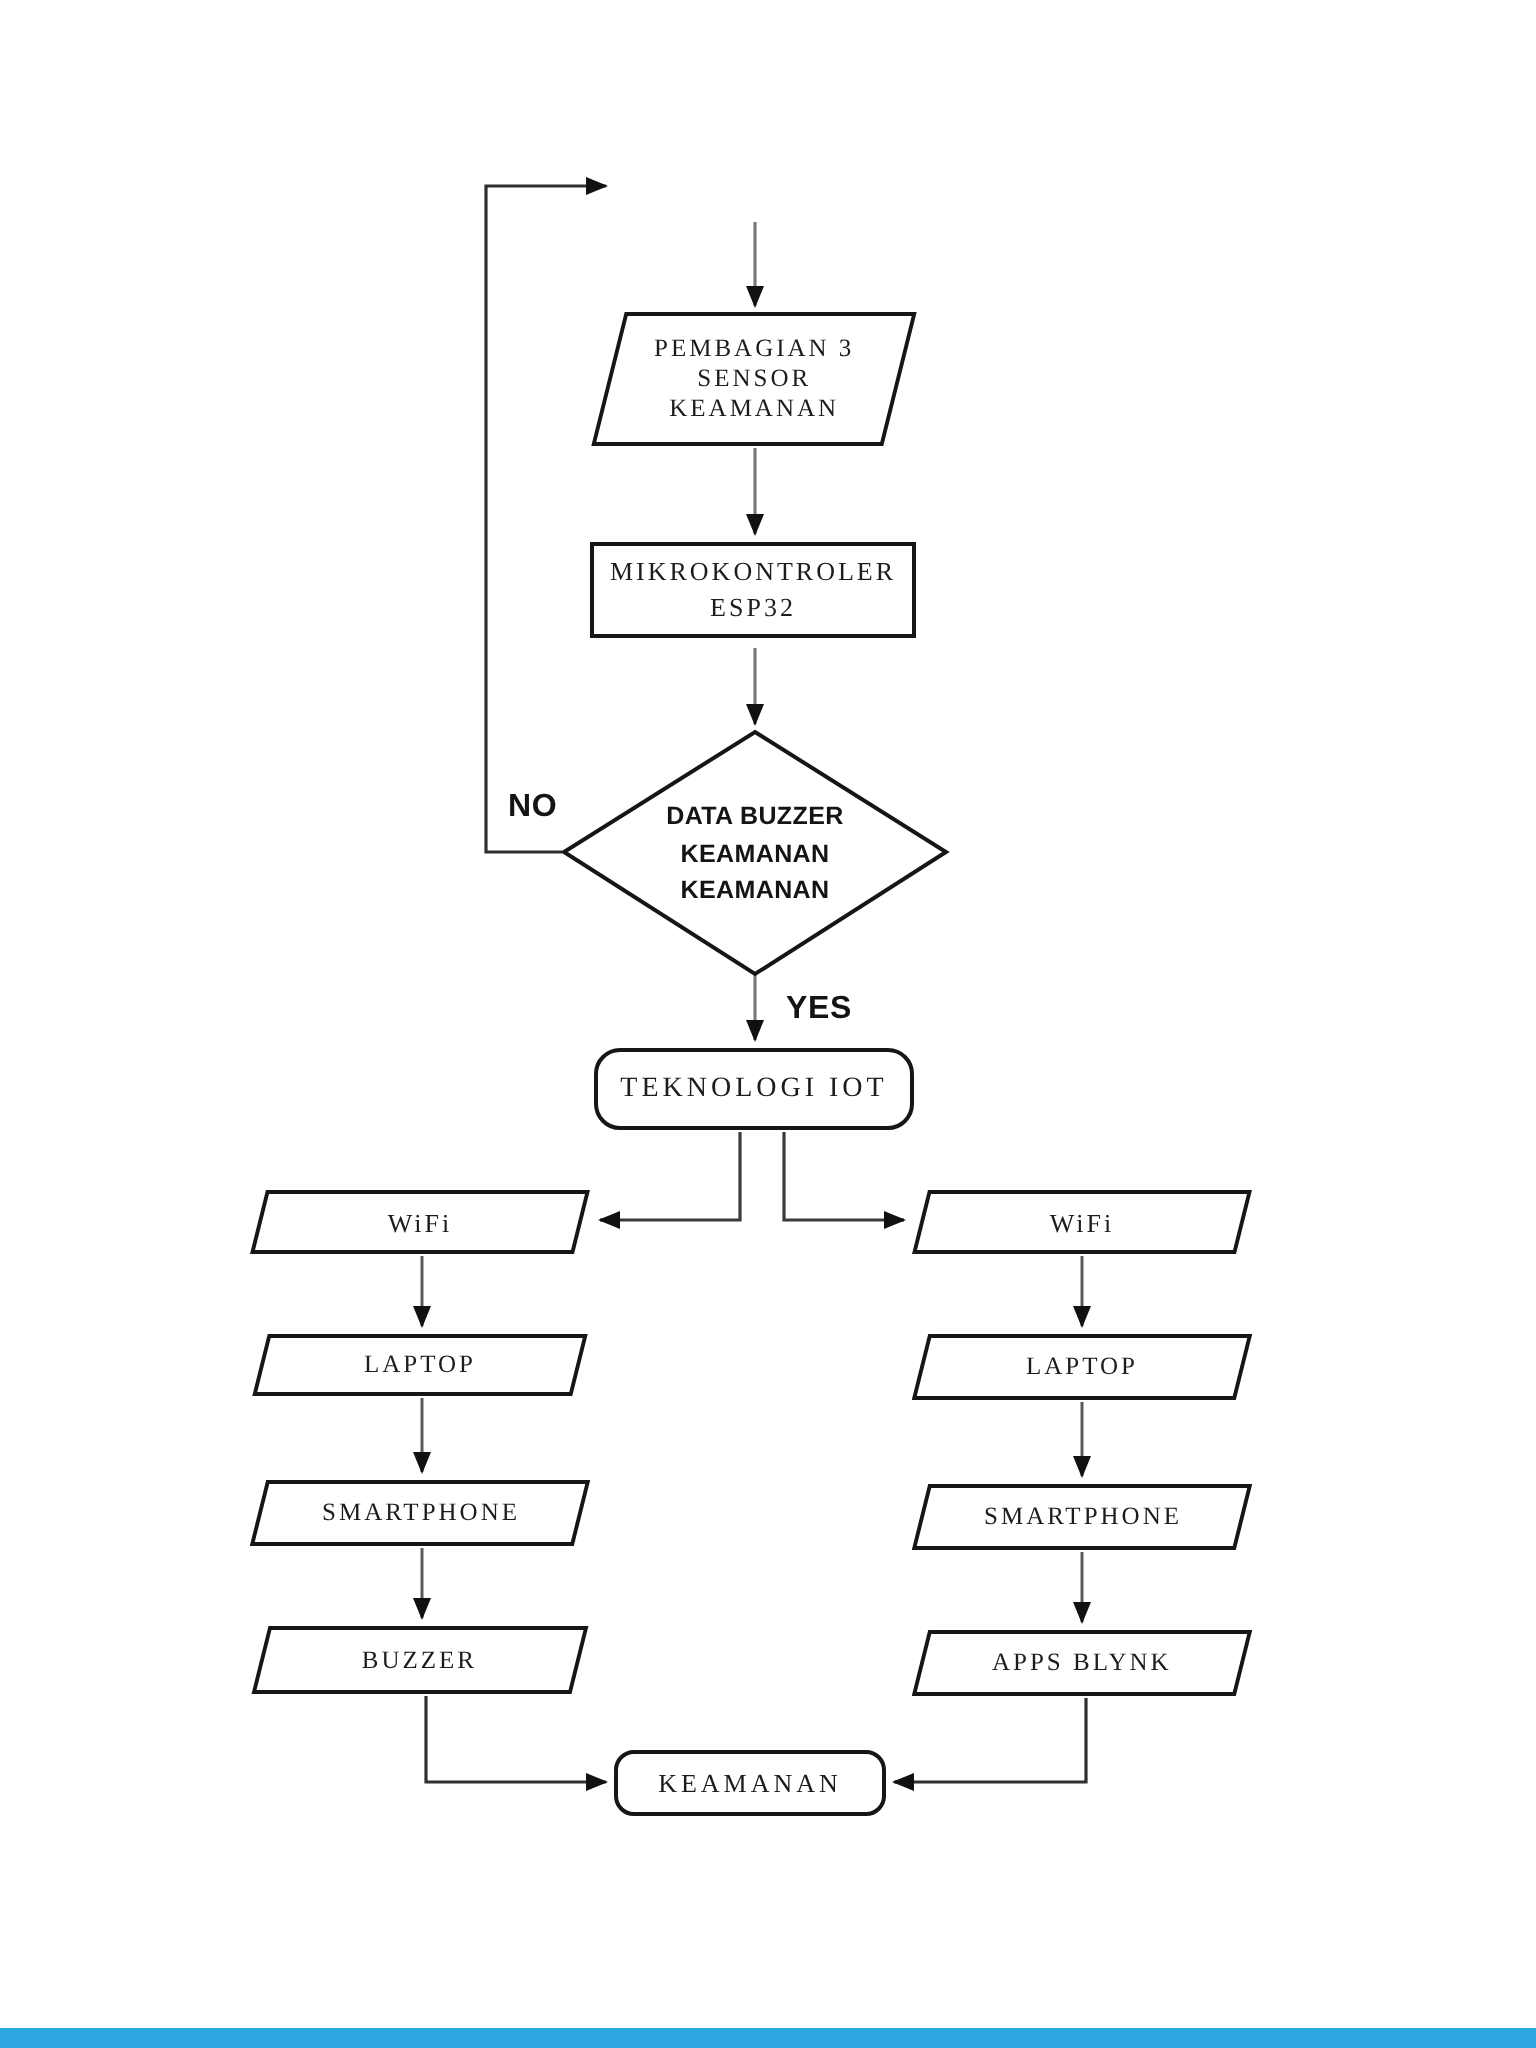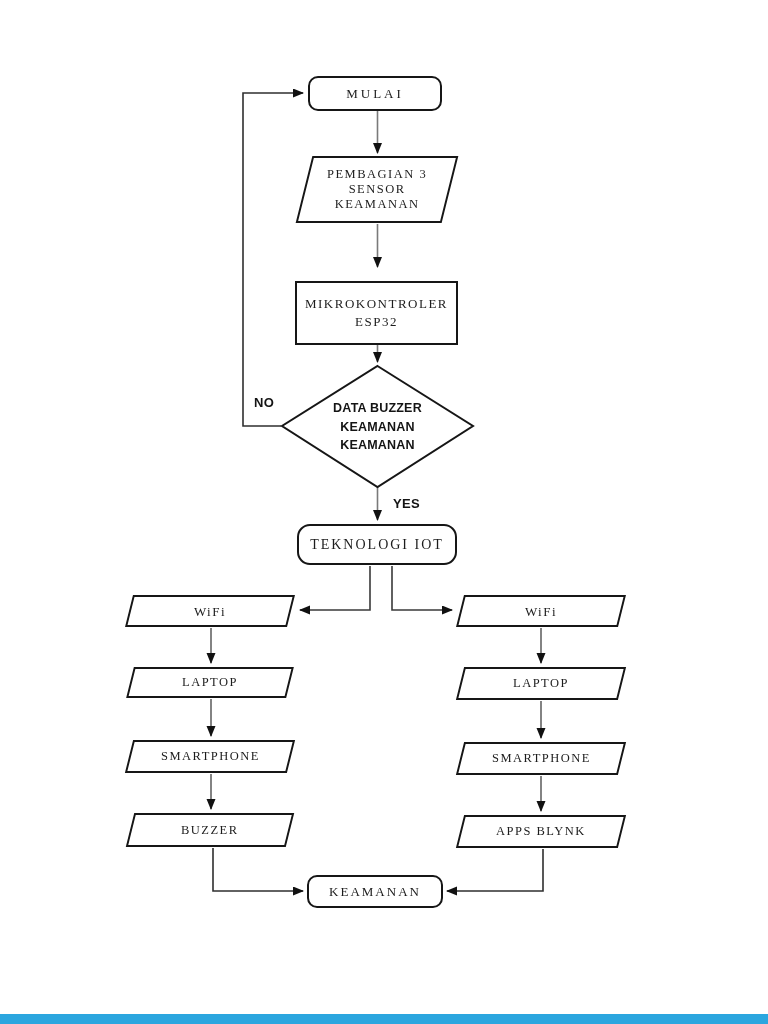--- a/index.html
+++ b/index.html
@@ -15,21 +15,21 @@
   .process{font-size:13px;letter-spacing:1.5px;line-height:18px;}
   .para{transform:skewX(-14deg);}
   .para > .lbl{transform:skewX(14deg);}
   .para-lbl{font-size:12.5px;letter-spacing:1.5px;line-height:15px;}
   .decision-text{
     position:absolute;text-align:center;font-family:"Liberation Sans","DejaVu Sans",sans-serif;
     font-weight:700;font-size:12.5px;line-height:18.5px;letter-spacing:0.2px;color:#141414;
   }
   .branch-label{
     position:absolute;font-family:"Liberation Sans","DejaVu Sans",sans-serif;
-    font-weight:700;font-size:13px;color:#141414;letter-spacing:0.3px;
+    font-weight:700;font-size:16px;color:#141414;letter-spacing:0.3px;
   }
   #footer-bar{position:absolute;left:0;bottom:0;width:768px;height:10px;}
 </style>
 </head>
 <body>
 
 <div id="page">
 
   <svg id="wires" viewBox="0 0 768 1024" xmlns="http://www.w3.org/2000/svg">
     <defs>
@@ -62,33 +62,30 @@
     <g stroke="#5a5a5a" stroke-width="1.5" fill="none">
       <path d="M541,628 L541,663" marker-end="url(#ah)"></path>
       <path d="M541,701 L541,738" marker-end="url(#ah)"></path>
       <path d="M541,776 L541,811" marker-end="url(#ah)"></path>
     </g>
     <path d="M543,849 L543,891 L447,891" marker-end="url(#ah)" stroke="#2f2f2f" stroke-width="1.6" fill="none"></path>
 
     <polygon points="377.5,366 473,426 377.5,487 282,426" fill="#ffffff" stroke="#161616" stroke-width="2"></polygon>
   </svg>
 
-  <div class="node terminator" style="left:308px;top:76px;width:134px;height:35px;">
-    <span class="lbl">MULAI</span>
-  </div>
 
   <div class="node para para-lbl" style="left:304px;top:156px;width:146px;height:67px;">
     <div class="lbl">
       <div>PEMBAGIAN 3</div>
       <div>SENSOR</div>
       <div>KEAMANAN</div>
     </div>
   </div>
 
-  <div class="node process" style="left:295px;top:281px;width:163px;height:64px;">
+  <div class="node process" style="left:295px;top:271px;width:163px;height:48px;">
     <div>MIKROKONTROLER</div>
     <div>ESP32</div>
   </div>
 
   <div class="decision-text" style="left:297px;top:399px;width:161px;">
     <div>DATA BUZZER</div>
     <div>KEAMANAN</div>
     <div>KEAMANAN</div>
   </div>
 

